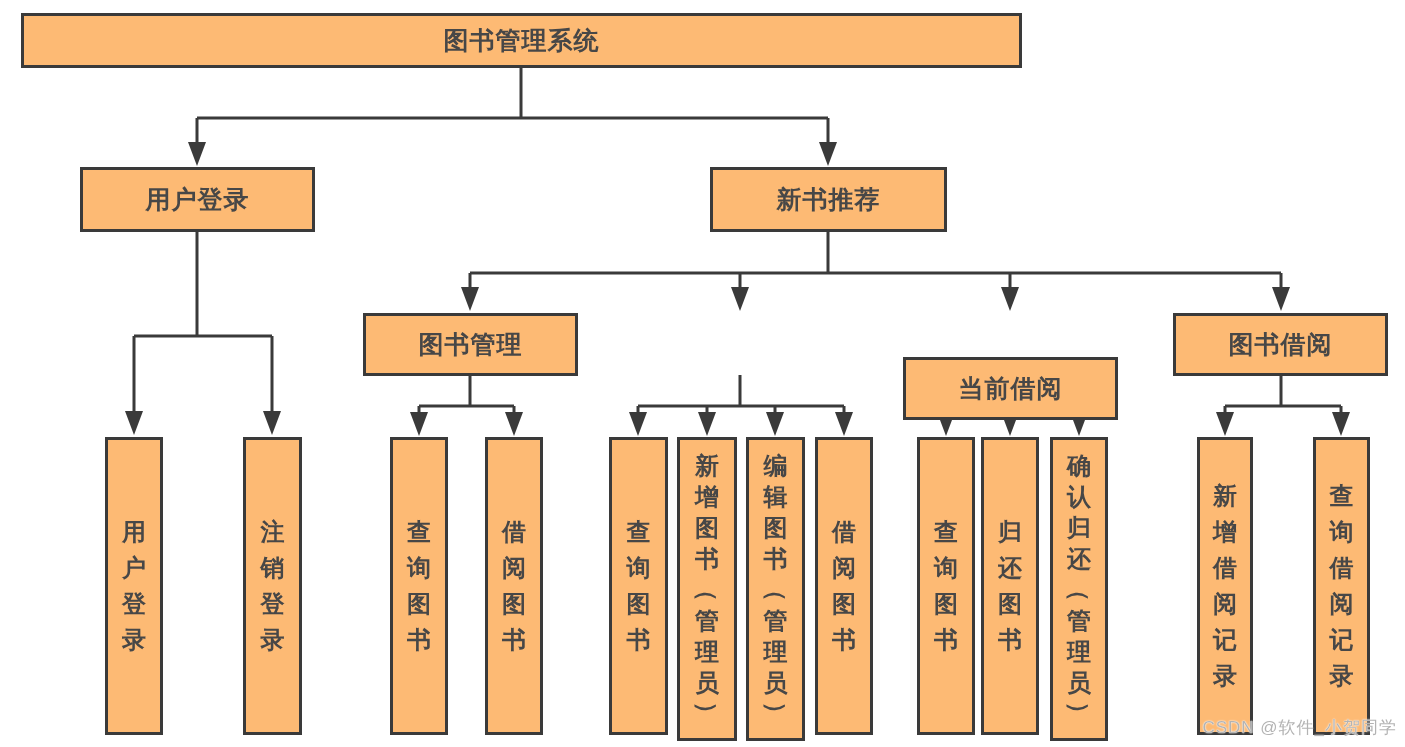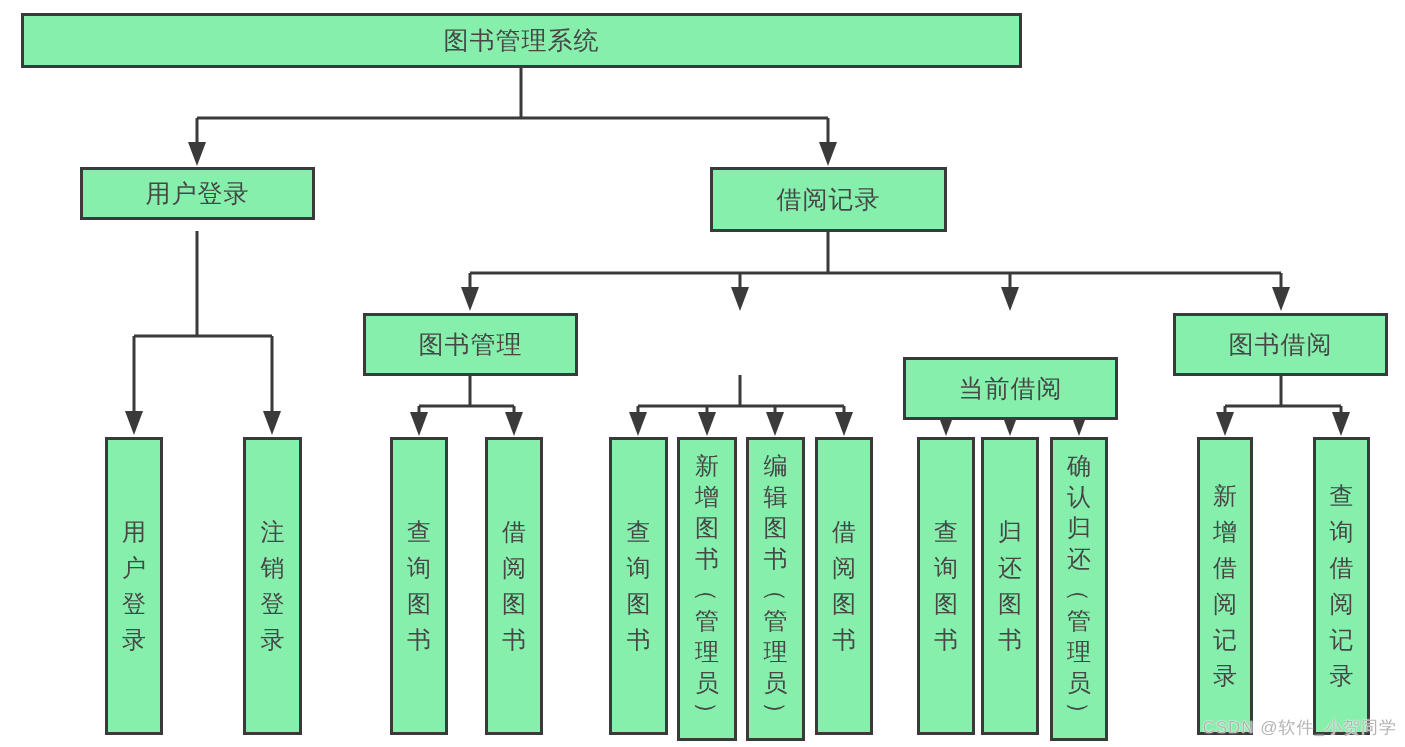--- a/index.html
+++ b/index.html
@@ -6,25 +6,26 @@
   .stage {
     position:relative; width:1405px; height:747px; background:var(--bg,#fff);
     font-family:"Liberation Sans","DejaVu Sans",sans-serif;
     color:var(--text,#474747); overflow:hidden;
   }
   svg.connectors { position:absolute; left:0; top:0; width:1405px; height:747px; }
   svg.connectors path.line  { stroke:var(--line,#3a3a3a); stroke-width:3; fill:none; }
   svg.connectors path.arrow { fill:var(--line,#3a3a3a); stroke:none; }
 
   .node {
-    position:absolute; box-sizing:border-box; background:#86efac;
+    position:absolute; box-sizing:border-box; background:#fdba74;
     border:3px solid var(--line,#3a3a3a);
     display:flex; align-items:center; justify-content:center;
     font-size:25px; letter-spacing:1px; text-align:center;
     z-index:2;
+    font-weight:bold;
   }
   .leaf { flex-direction:column; font-size:24px; letter-spacing:0; }
   .leaf span { display:block; line-height:36px; height:36px; }
   .leaf.tight span { line-height:31px; height:31px; }
   .leaf span.rot { transform:rotate(90deg); }
 
   .watermark {
     position:absolute; right:8px; bottom:8px; z-index:5;
     font-size:17px; letter-spacing:1px;
     color:var(--watermark,#b3b3b3);
@@ -57,22 +58,22 @@
       M410 412 L428 412 L419 436 Z  M505 412 L523 412 L514 436 Z
       M629 412 L647 412 L638 436 Z  M698 412 L716 412 L707 436 Z
       M766 412 L784 412 L775 436 Z  M835 412 L853 412 L844 436 Z
       M937 412 L955 412 L946 436 Z  M1001 412 L1019 412 L1010 436 Z
       M1070 412 L1088 412 L1079 436 Z
       M1216 412 L1234 412 L1225 436 Z  M1332 412 L1350 412 L1341 436 Z"></path>
   </svg>
 
   <div class="node" style="left:21px;top:13px;width:1001px;height:55px;">图书管理系统</div>
 
-  <div class="node" style="left:80px;top:167px;width:235px;height:53px;">用户登录</div>
-  <div class="node" style="left:710px;top:167px;width:237px;height:65px;">借阅记录</div>
+  <div class="node" style="left:80px;top:167px;width:235px;height:65px;">用户登录</div>
+  <div class="node" style="left:710px;top:167px;width:237px;height:65px;">新书推荐</div>
 
   <div class="node" style="left:363px;top:313px;width:215px;height:63px;">图书管理</div>
   <div class="node" style="left:903px;top:313px;width:215px;height:63px;margin-top:44px;">当前借阅</div>
   <div class="node" style="left:1173px;top:313px;width:215px;height:63px;">图书借阅</div>
 
   <div class="node leaf" style="left:105px;top:437px;width:58px;height:298px;">
       <span>用</span>
       <span>户</span>
       <span>登</span>
       <span>录</span>

